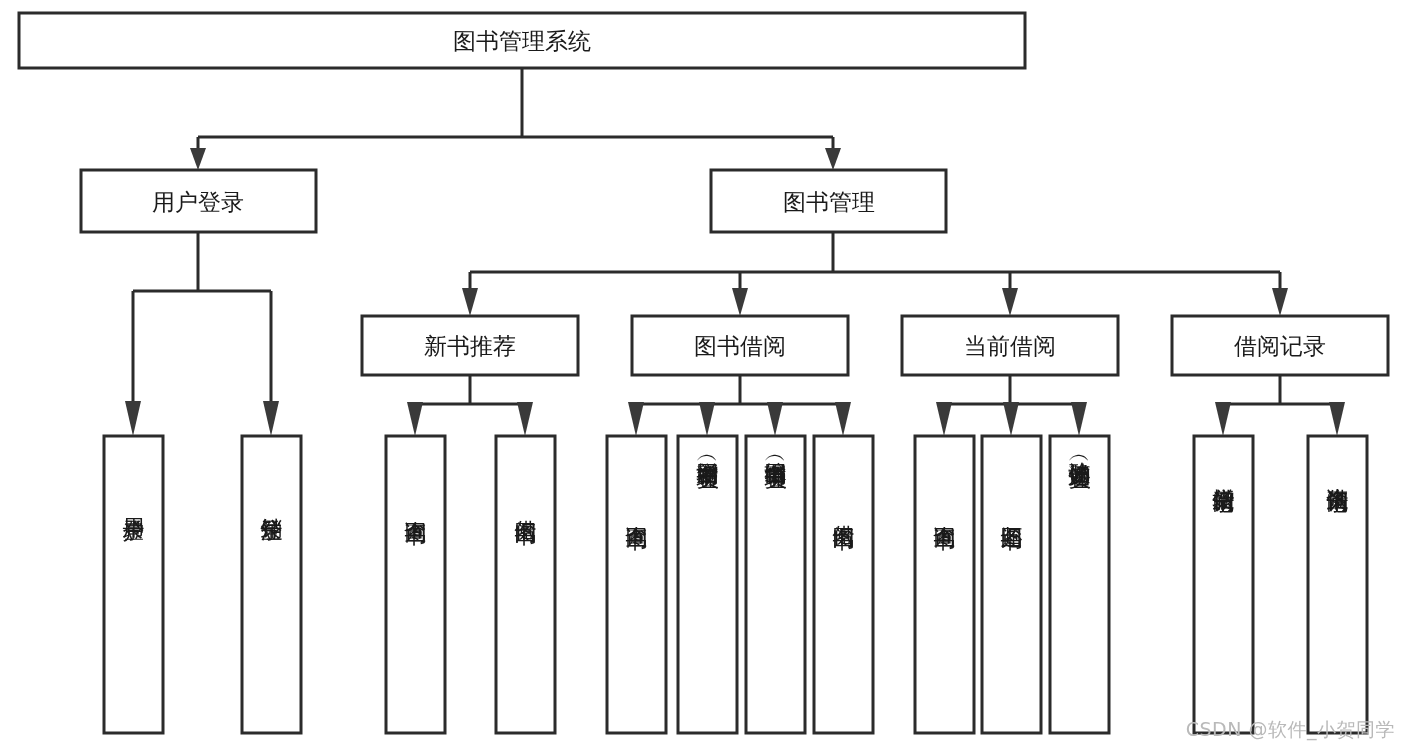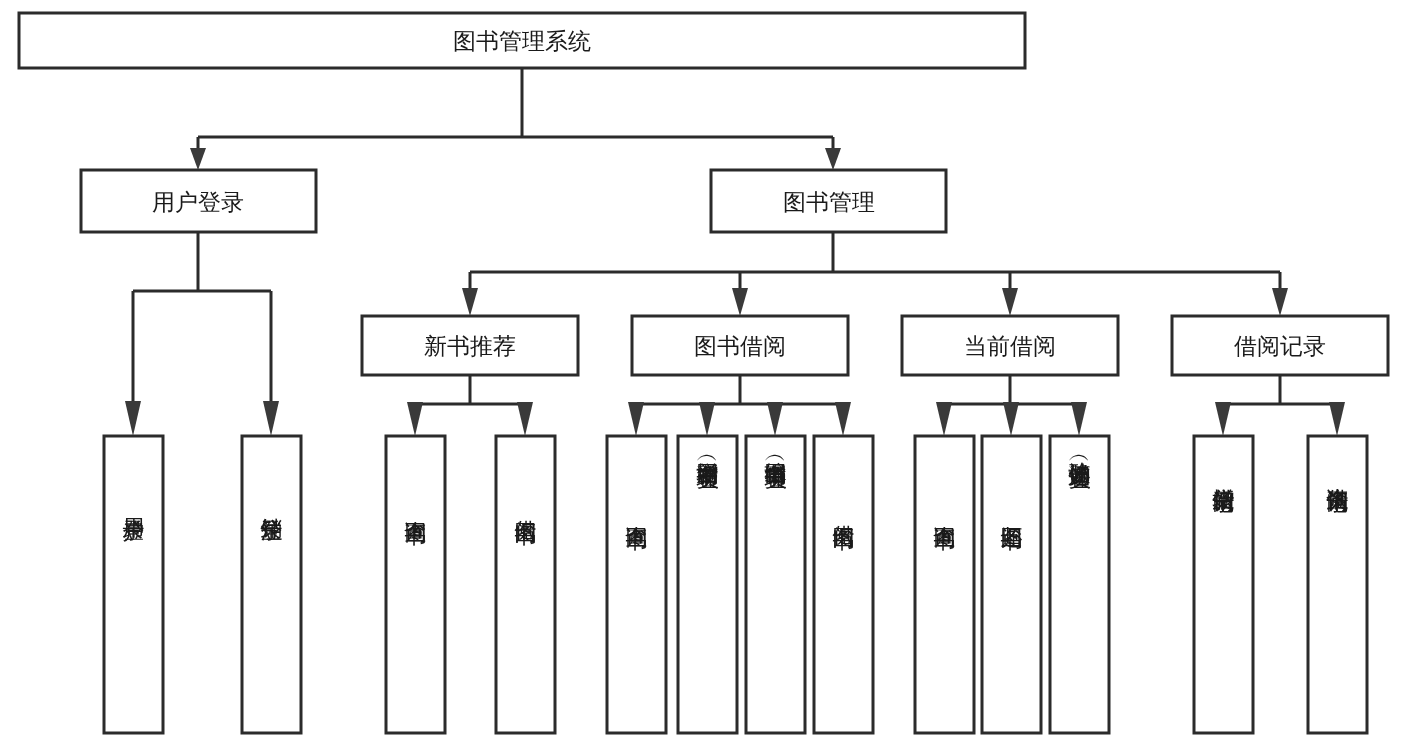--- a/index.html
+++ b/index.html
@@ -205,13 +205,14 @@
   <div class="leaf-label" style="left:746px; top:444px; width:59px; height:289px; justify-content:flex-start;">编辑图书（管理员）</div>
   <div class="leaf-label" style="left:814px; top:508px; width:59px; height:225px; justify-content:flex-start;">借阅图书</div>
 
   <div class="leaf-label" style="left:915px; top:508px; width:59px; height:225px; justify-content:flex-start;">查询图书</div>
   <div class="leaf-label" style="left:982px; top:508px; width:59px; height:225px; justify-content:flex-start;">归还图书</div>
   <div class="leaf-label" style="left:1050px; top:444px; width:59px; height:289px; justify-content:flex-start;">确认归还（管理员）</div>
 
   <div class="leaf-label" style="left:1194px; top:470px; width:59px; height:255px; justify-content:flex-start;">新增借阅记录</div>
   <div class="leaf-label" style="left:1308px; top:470px; width:59px; height:255px; justify-content:flex-start;">查询借阅记录</div>
 
+  <div class="watermark">CSDN @软件_小贺同学</div>
 </div>
 
 </body></html>

